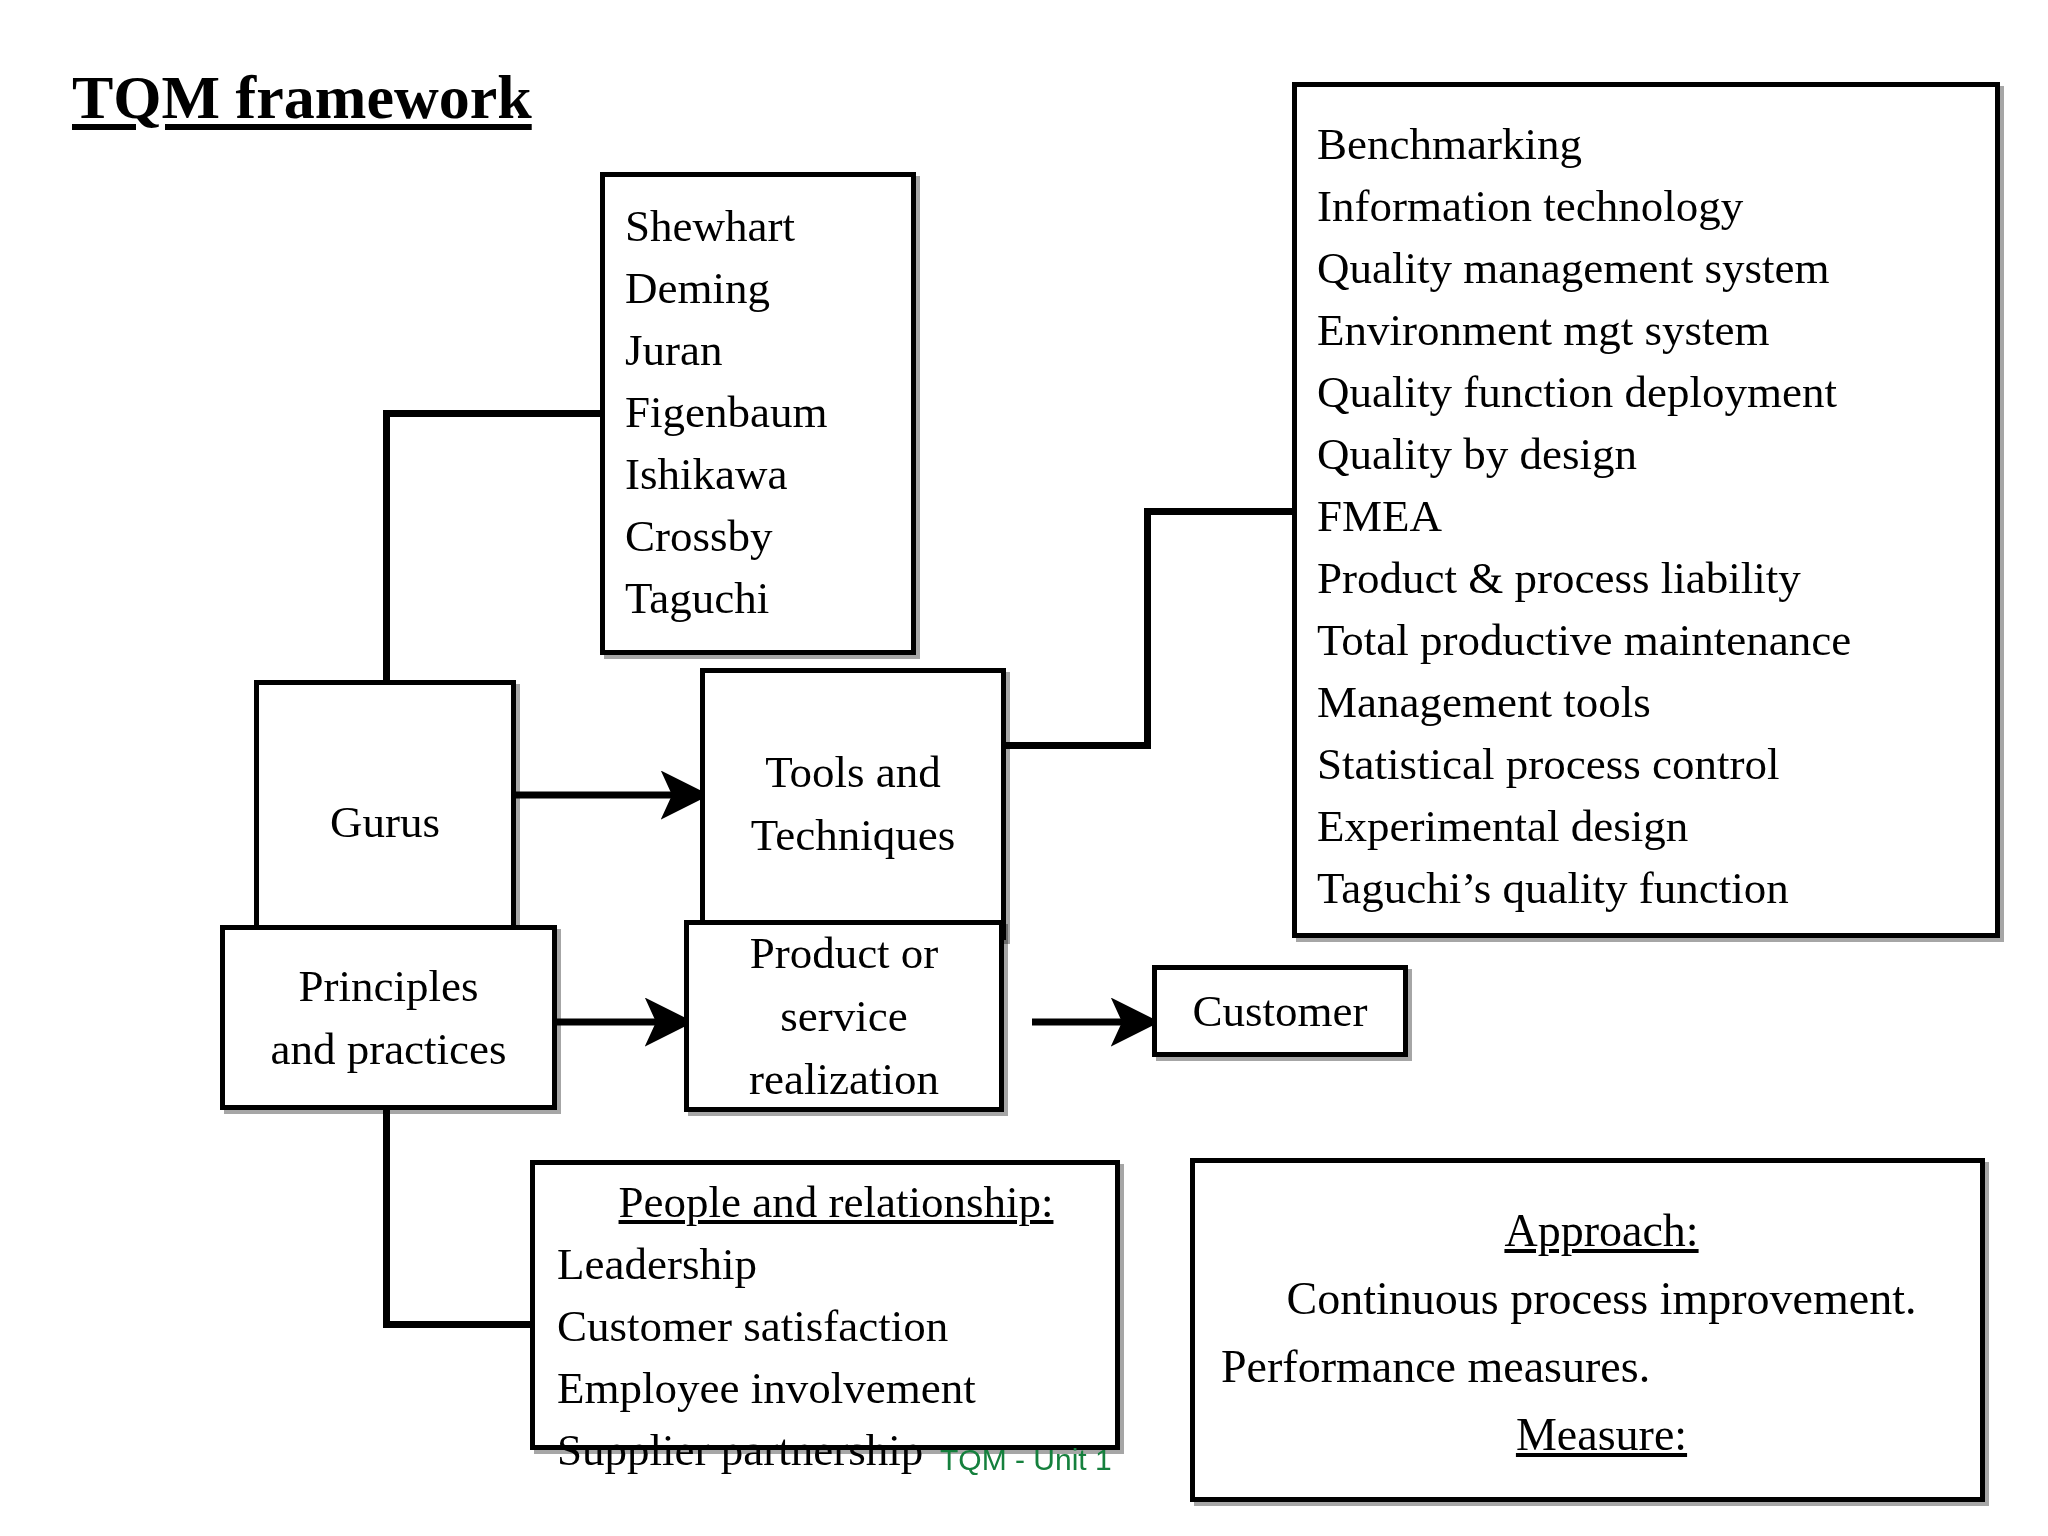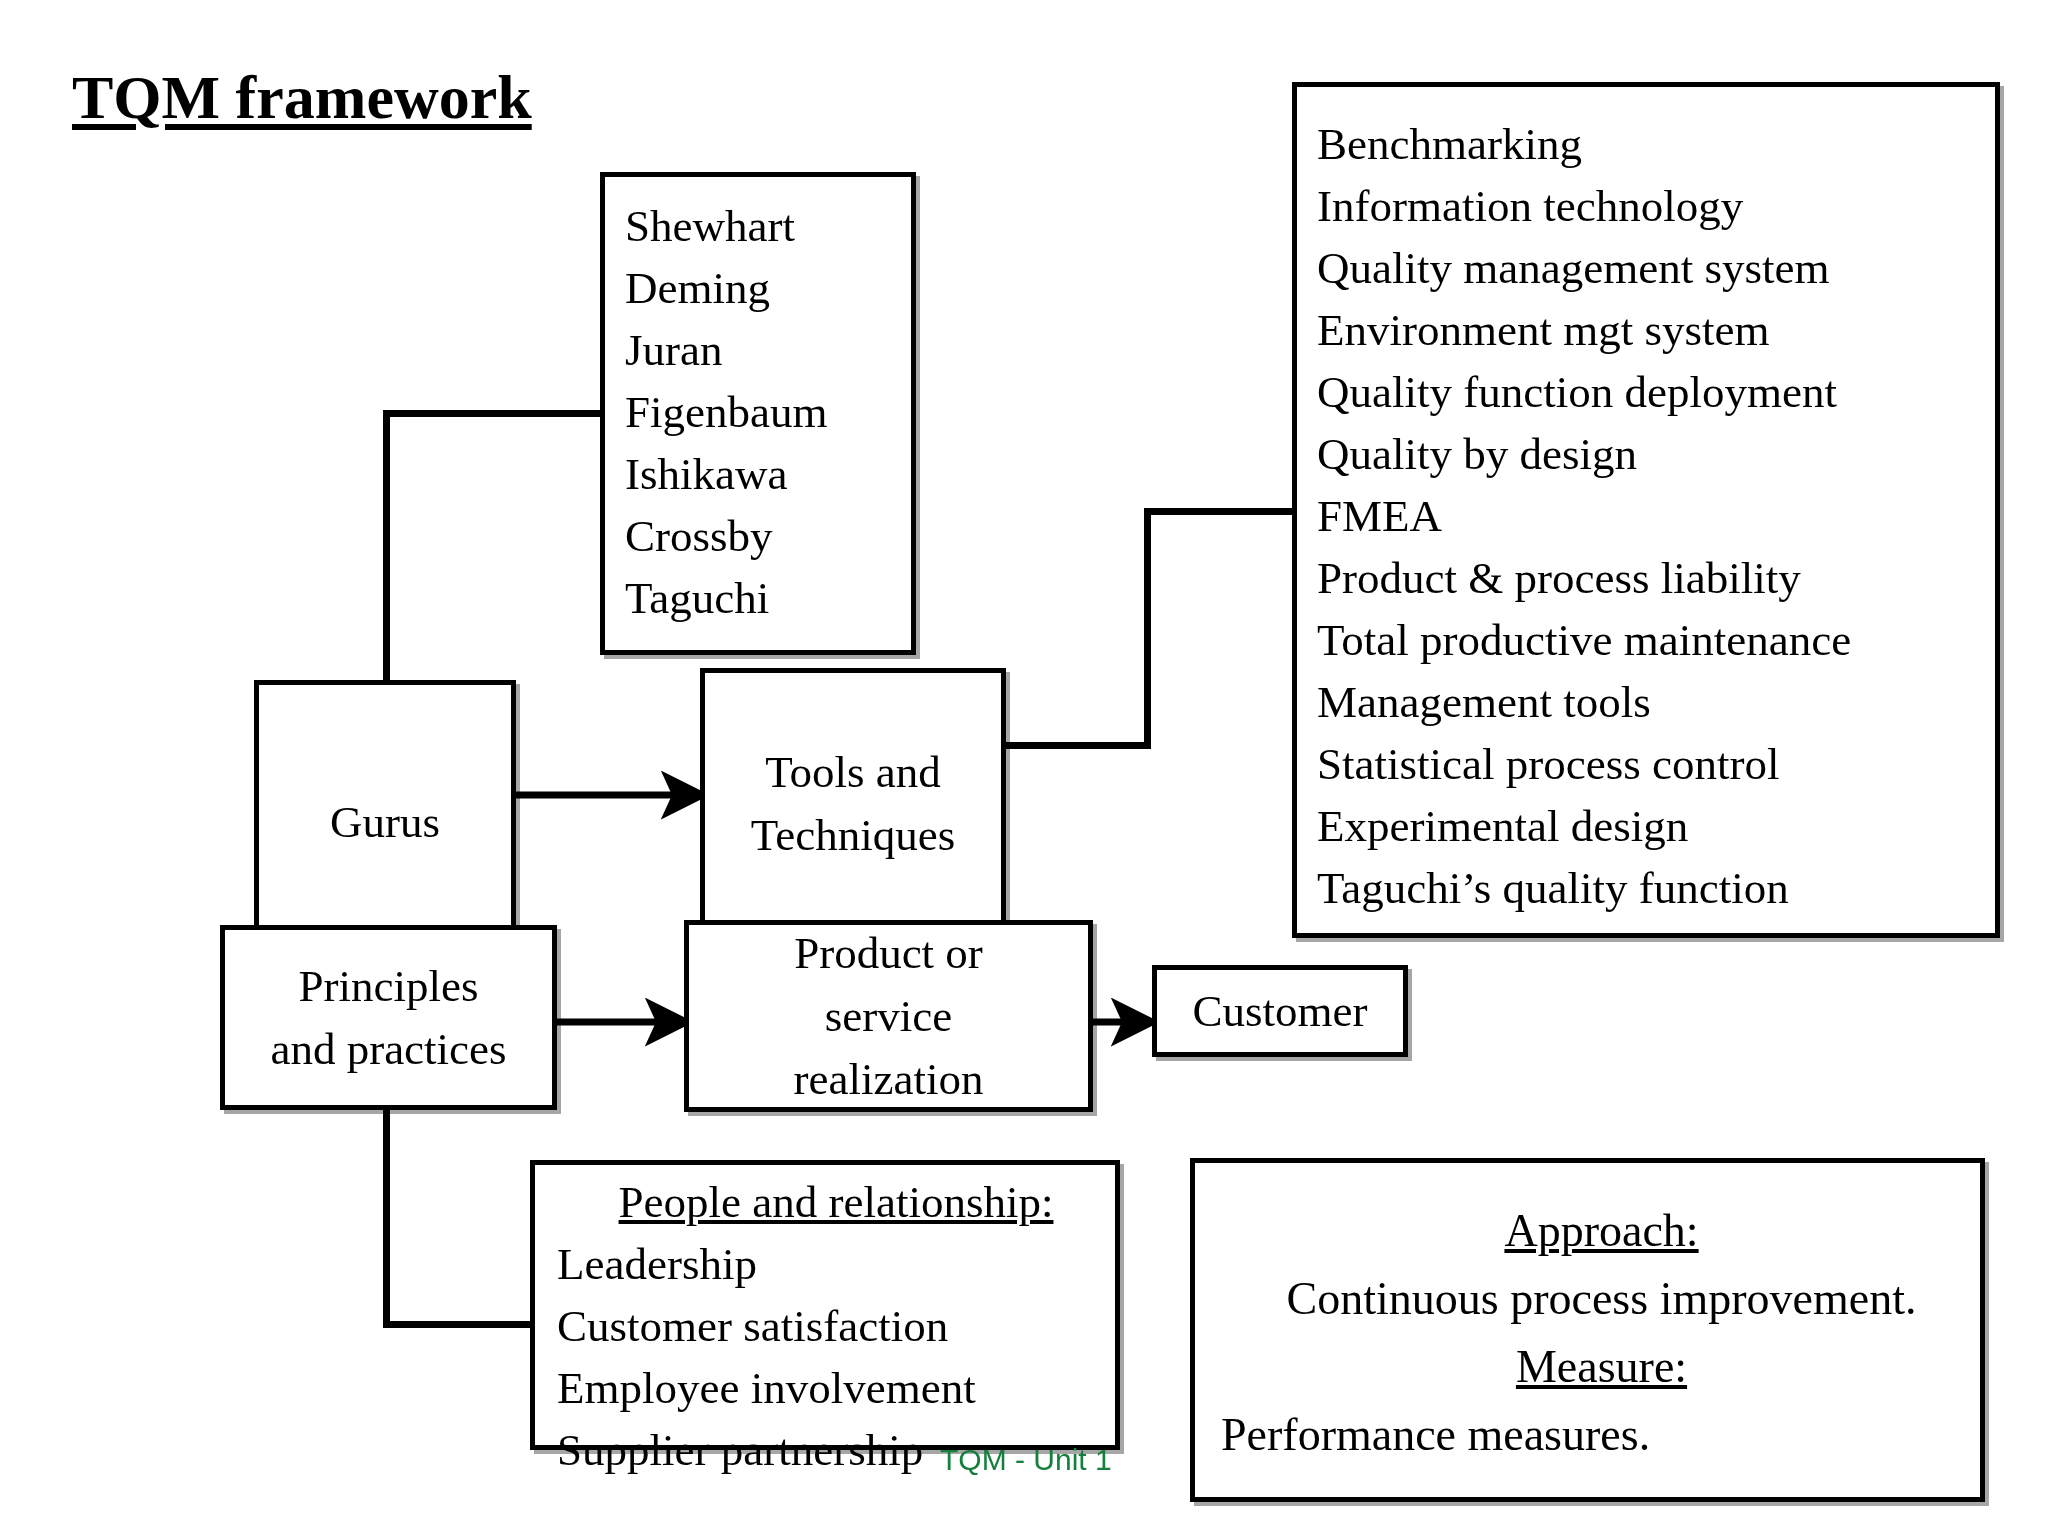--- a/index.html
+++ b/index.html
@@ -112,21 +112,21 @@
     </div>
   </div>
 
   <div class="box shadow ctrbox" style="left:220px;top:925px;width:337px;height:185px;">
     <div>
       <div class="lbl">Principles</div>
       <div class="lbl">and practices</div>
     </div>
   </div>
 
-  <div class="box shadow ctrbox" style="left:684px;top:920px;width:409px;height:192px;">
+  <div class="box shadow ctrbox" style="left:684px;top:920px;width:320px;height:192px;">
     <div>
       <div class="lbl">Product or</div>
       <div class="lbl">service</div>
       <div class="lbl">realization</div>
     </div>
   </div>
 
   <div class="box shadow ctrbox" style="left:1152px;top:965px;width:256px;height:92px;">
     <div class="lbl">Customer</div>
   </div>
@@ -139,21 +139,21 @@
     <div class="row">Customer satisfaction</div>
     <div class="row">Employee involvement</div>
     <div class="row">Supplier partnership</div>
   </div>
 
   <div class="box shadow approach" style="left:1190px;top:1158px;width:795px;height:344px;">
     <div class="row">
       <span class="underline">Approach:</span>
     </div>
     <div class="row">Continuous process improvement.</div>
+    <div class="row" style="text-align:left;padding-left:26px;">Performance measures.</div>
     <div class="row">
       <span class="underline">Measure:</span>
     </div>
-    <div class="row" style="text-align:left;padding-left:26px;">Performance measures.</div>
   </div>
 
   <div class="footer">TQM - Unit 1</div>
 
 </div>
 
 </body></html>

